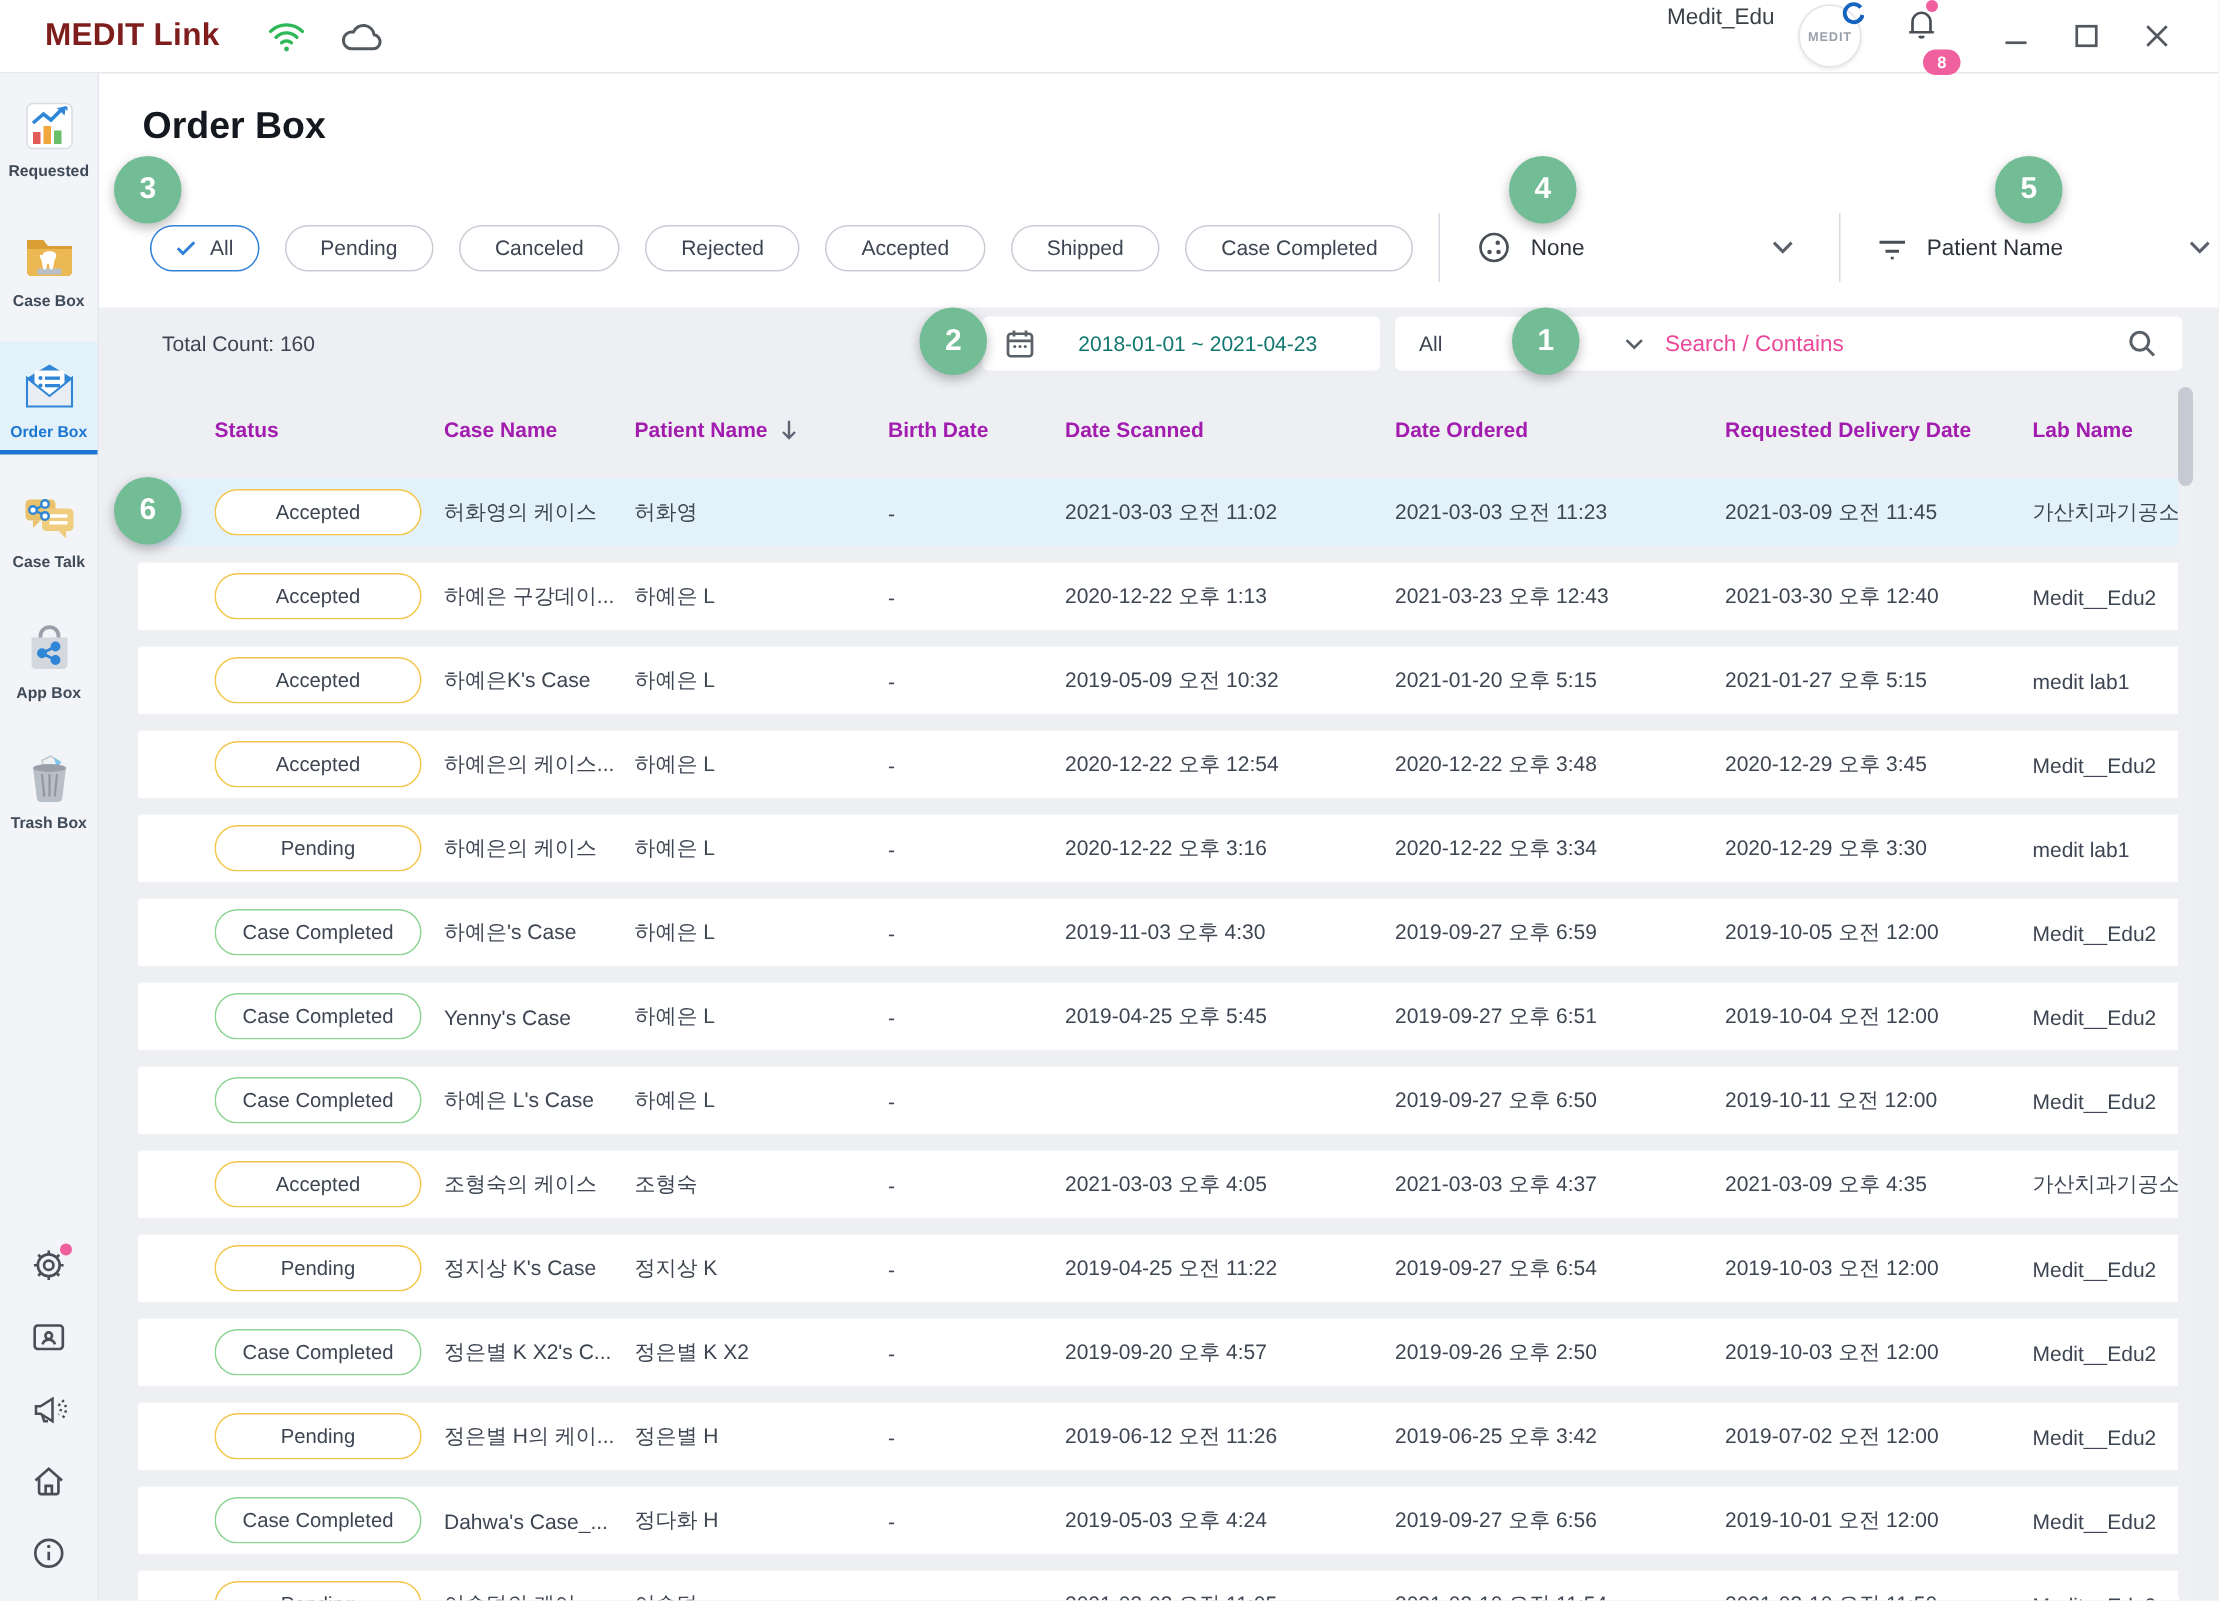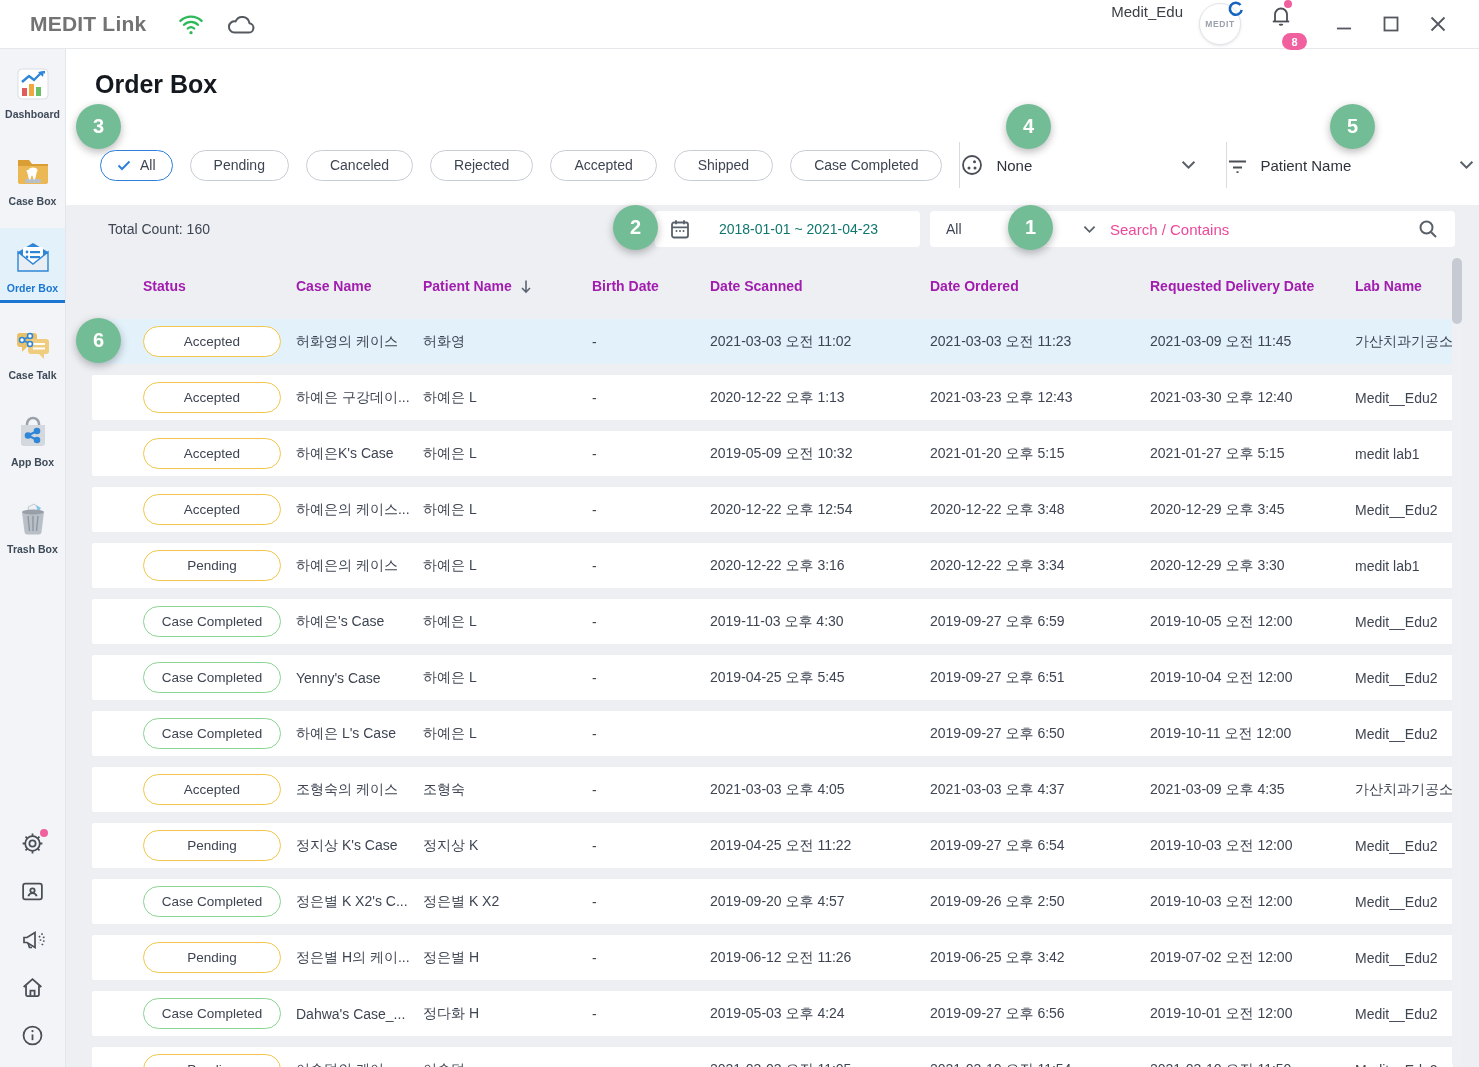--- a/index.html
+++ b/index.html
@@ -1,21 +1,21 @@
 <!DOCTYPE html>
 <html><head>
 <meta charset="utf-8">
 <style>
   html,body{margin:0;padding:0;}
   body{width:1479px;height:1067px;overflow:hidden;font-family:"Liberation Sans",sans-serif;}
   .app{position:relative;width:1479px;height:1067px;background:#edeff3;overflow:hidden;}
 
   
   .topbar{position:absolute;top:0;left:0;right:0;height:48px;background:#fff;border-bottom:1px solid #e6e8ec;display:flex;align-items:center;z-index:8;}
-  .brand{margin-left:30px;font-size:21px;font-weight:bold;color:#737373;letter-spacing:.2px;}
+  .brand{margin-left:30px;font-size:21px;font-weight:bold;color:#7f1d1d;letter-spacing:.2px;}
   .wifi-ic{margin-left:32px;display:flex;}
   .cloud-ic{margin-left:22px;display:flex;}
   .topbar-right{margin-left:auto;display:flex;margin-right:31px;}
   .user-name{font-size:15px;color:#3a3f46;margin-right:16px;}
   .avatar{width:40px;height:40px;border-radius:50%;background:#fff;border:1px solid #e2e5ea;box-shadow:0 1px 3px rgba(0,0,0,.10);display:flex;align-items:center;justify-content:center;position:relative;font-size:8.5px;color:#9aa1ab;font-weight:bold;letter-spacing:.6px;}
   .avatar .arc{position:absolute;top:-3px;right:-3px;}
   .bell-wrap{position:relative;margin-left:28px;margin-right:14px;cursor:pointer;}
   .bell-dot{position:absolute;top:-3px;right:1px;width:8px;height:8px;border-radius:50%;background:#f0609f;}
   .bell-badge{position:absolute;bottom:-5px;right:-14px;min-width:25px;height:17px;border-radius:9px;background:#f0609f;color:#fff;font-size:11px;font-weight:bold;display:flex;align-items:center;justify-content:center;}
   .win-btn{margin-left:27px;display:flex;align-items:center;justify-content:center;cursor:pointer;}
@@ -34,21 +34,21 @@
 
   
   .main{position:absolute;left:65px;top:48px;right:0;bottom:0;}
   .header-white{position:absolute;top:0;left:0;right:0;height:157px;background:#fff;}
   .page-title{position:absolute;left:30px;top:22px;font-size:25px;font-weight:bold;color:#14181f;margin:0;}
   .filter-row{position:absolute;left:35px;top:94px;right:0;height:46px;display:flex;align-items:center;}
   .pill{height:31px;padding:0 23px;border:1px solid #c8cdd5;border-radius:16px;background:#fff;display:flex;align-items:center;font-size:14px;color:#3e4552;margin-right:17px;cursor:pointer;box-sizing:border-box;white-space:nowrap;}
   .pill.selected{border-color:#2f80d9;padding:0 16px;position:relative;z-index:6;}
   .pill .check{margin-right:9px;display:flex;}
   .groups{margin-left:auto;display:flex;height:46px;}
-  .drop-group{display:flex;align-items:center;border-left:1px solid #d8dce2;box-sizing:border-box;padding-right:30px;cursor:pointer;}
+  .drop-group{display:flex;align-items:center;border-left:1px solid #d8dce2;box-sizing:border-box;padding-left:24px;padding-right:30px;cursor:pointer;}
   .g-none{width:267px;}
   .g-sort{width:278px;}
   .drop-label{font-size:15px;color:#2e333b;margin-left:12px;}
   .drop-chevron{margin-left:auto;display:flex;}
 
   
   .toolbar{position:absolute;top:157px;left:0;right:0;height:48px;}
   .total-count{position:absolute;left:43px;top:0;height:48px;display:flex;align-items:center;font-size:14px;color:#3e4552;}
   .date-box{position:absolute;left:590px;top:6px;width:265px;height:36px;background:#fff;border-radius:4px;display:flex;align-items:center;padding:0 14px;box-sizing:border-box;cursor:pointer;}
   .date-text{flex:1;text-align:center;font-size:14px;color:#0f766e;}
@@ -147,21 +147,21 @@
           <svg viewBox="0 0 38 38" width="38" height="38">
               <rect x="4" y="4" width="30" height="30" rx="4" fill="#fff" stroke="#d9dde3"></rect>
               <rect x="8" y="23" width="5" height="8" fill="#e25b5b"></rect>
               <rect x="15" y="19" width="5" height="12" fill="#f0a73e"></rect>
               <rect x="22" y="22" width="5" height="9" fill="#6abf69"></rect>
               <path d="M8 17l7-6 5 4 8-8" fill="none" stroke="#2f86d6" stroke-width="2.4"></path>
               <path d="M28 6h3v3z" fill="#2f86d6"></path>
               <path d="M24 7l6-1-1 6z" fill="#2f86d6"></path>
             </svg>
         </span>
-        <span class="side-label">Dashboard</span>
+        <span class="side-label">Requested</span>
       </div>
       <div class="side-item">
         <span class="side-icon">
           <svg viewBox="0 0 38 38" width="38" height="38">
               <path d="M4 8h11l3 4h16v17a3 3 0 0 1-3 3H7a3 3 0 0 1-3-3z" fill="#d99f35"></path>
               <path d="M4 14h30v15a3 3 0 0 1-3 3H7a3 3 0 0 1-3-3z" fill="#ecb854"></path>
               <rect x="11" y="27" width="16" height="4" rx="1" fill="#b9bfc7"></rect>
               <path d="M14.5 18c0-3.4 9-3.4 9 0 0 2-1.2 2.6-1.4 5l-.8 3.6c-.3 1.4-2 1.4-2.2 0l-.5-2.8h-1.2l-.5 2.8c-.2 1.4-1.9 1.4-2.2 0l-.8-3.6c-.2-2.4-1.4-3-1.4-5z" fill="#fff"></path>
             </svg>
         </span>

